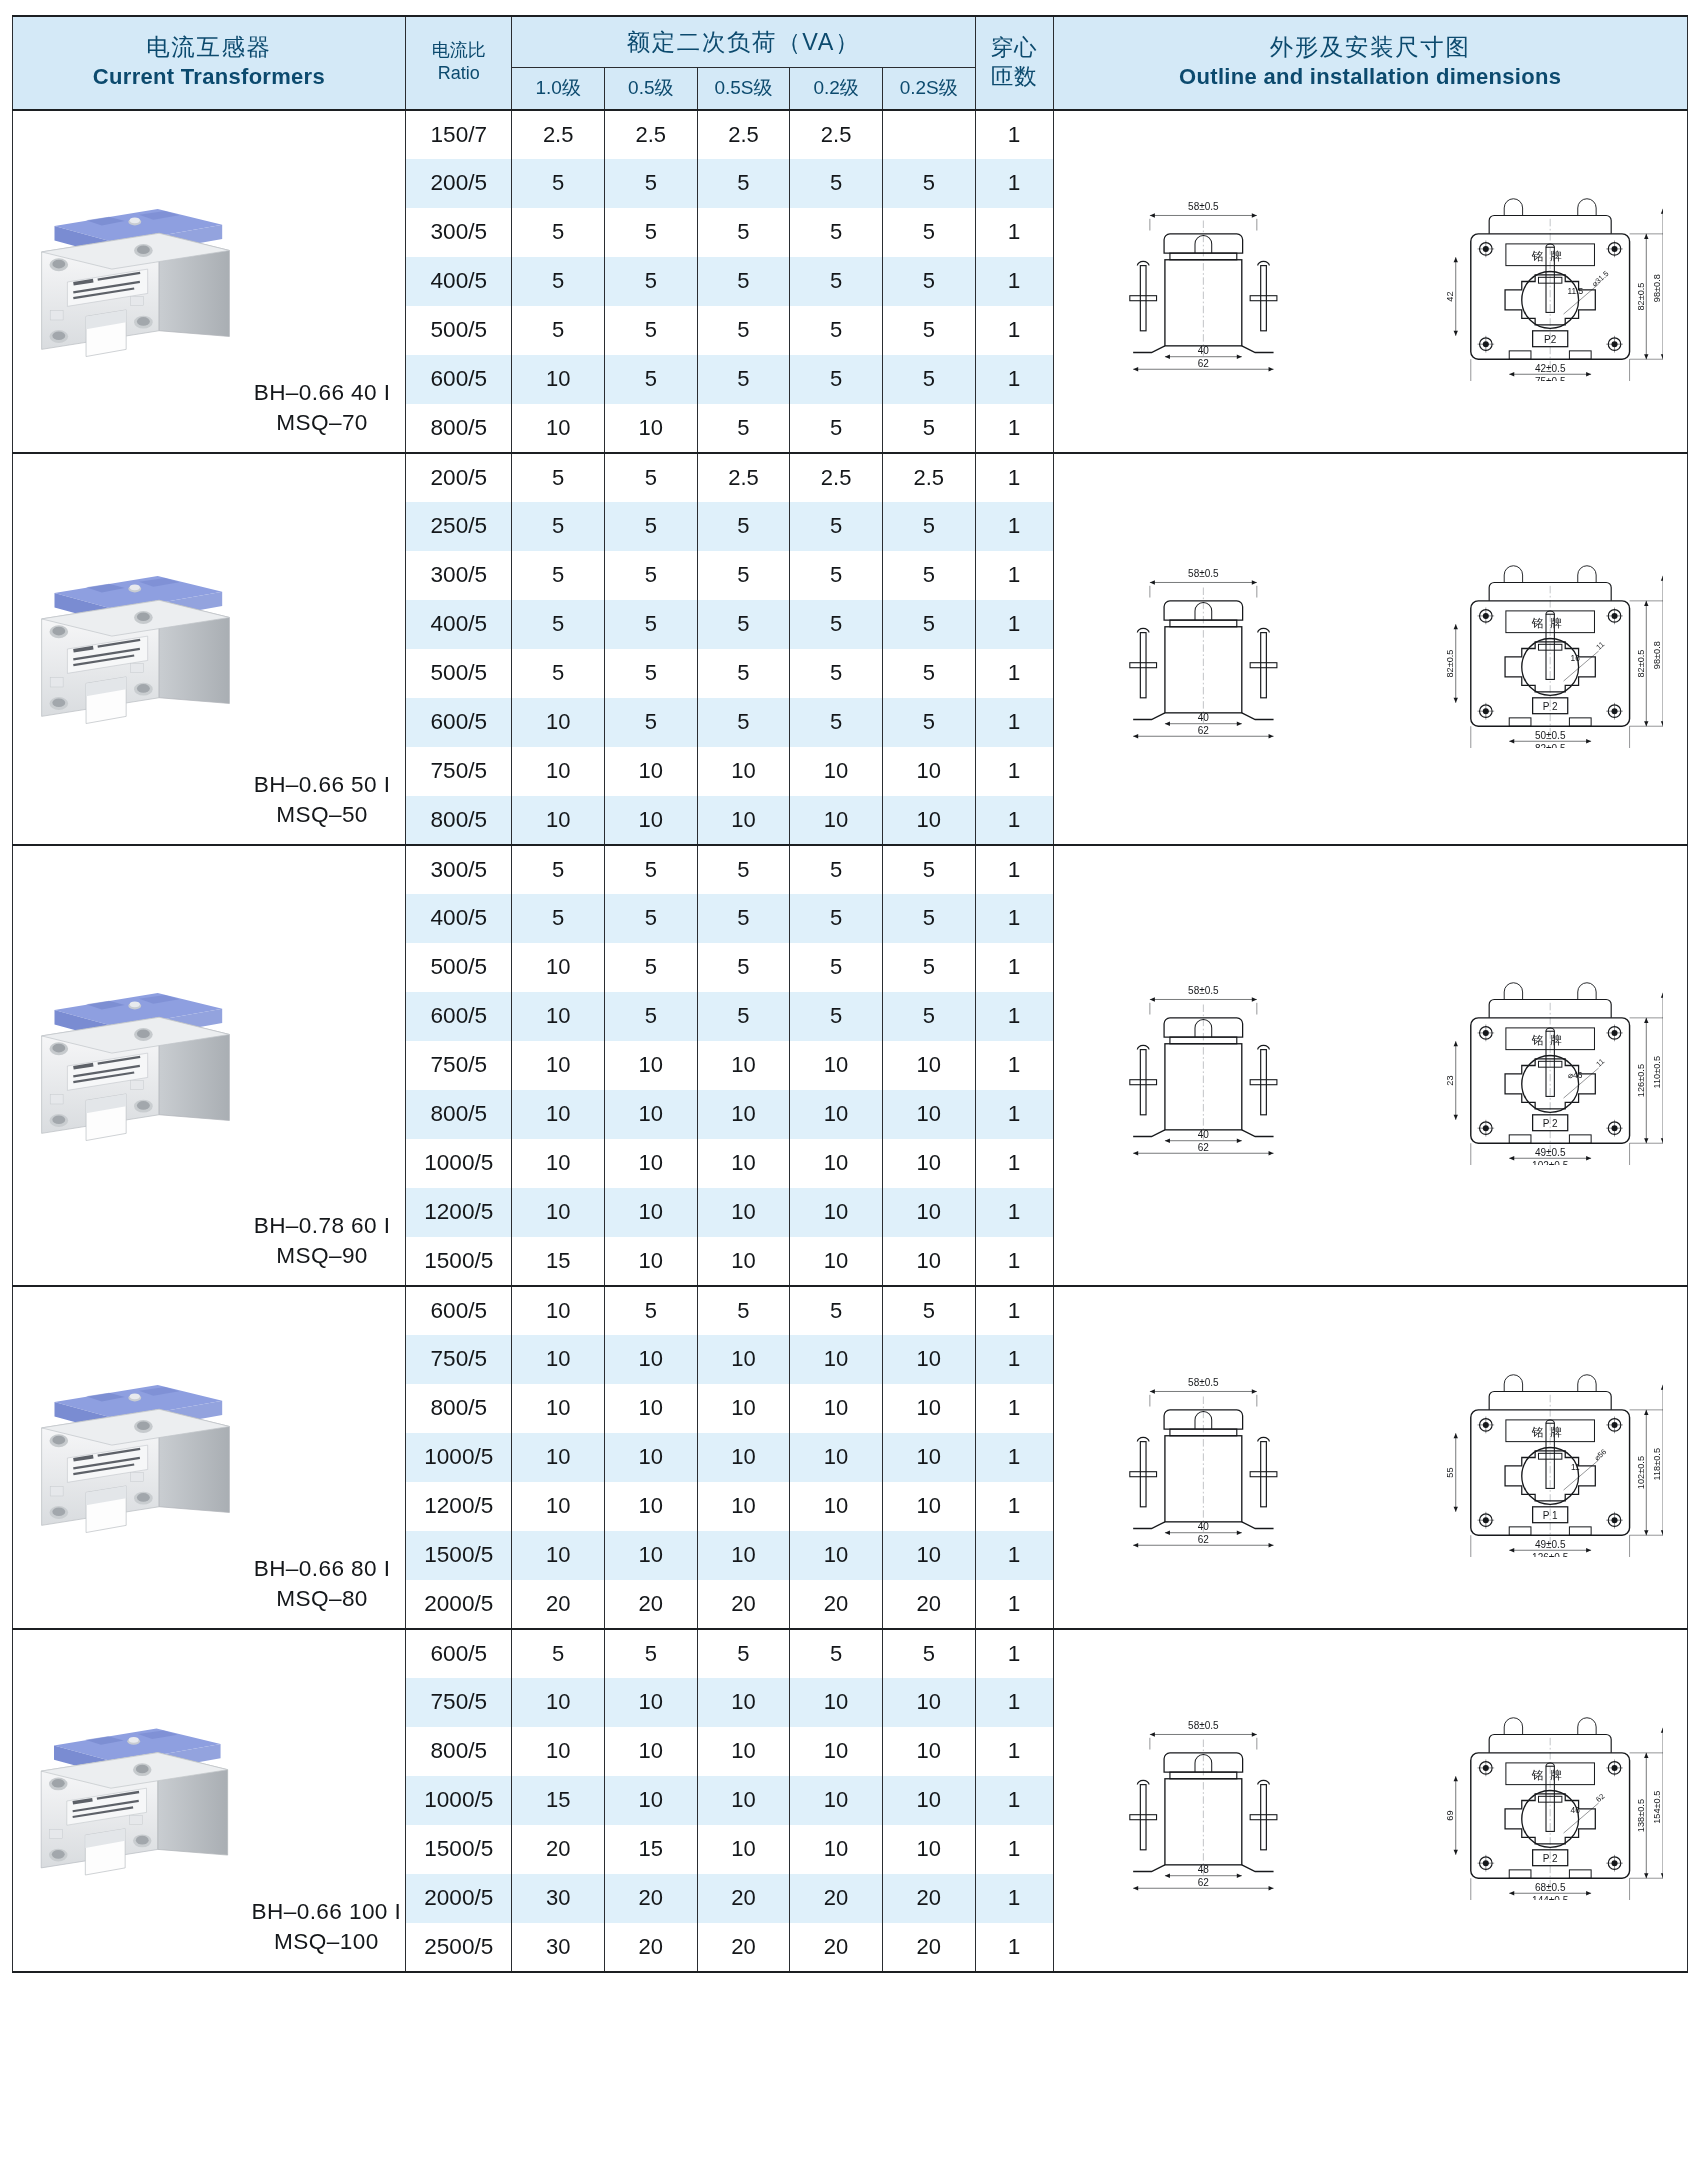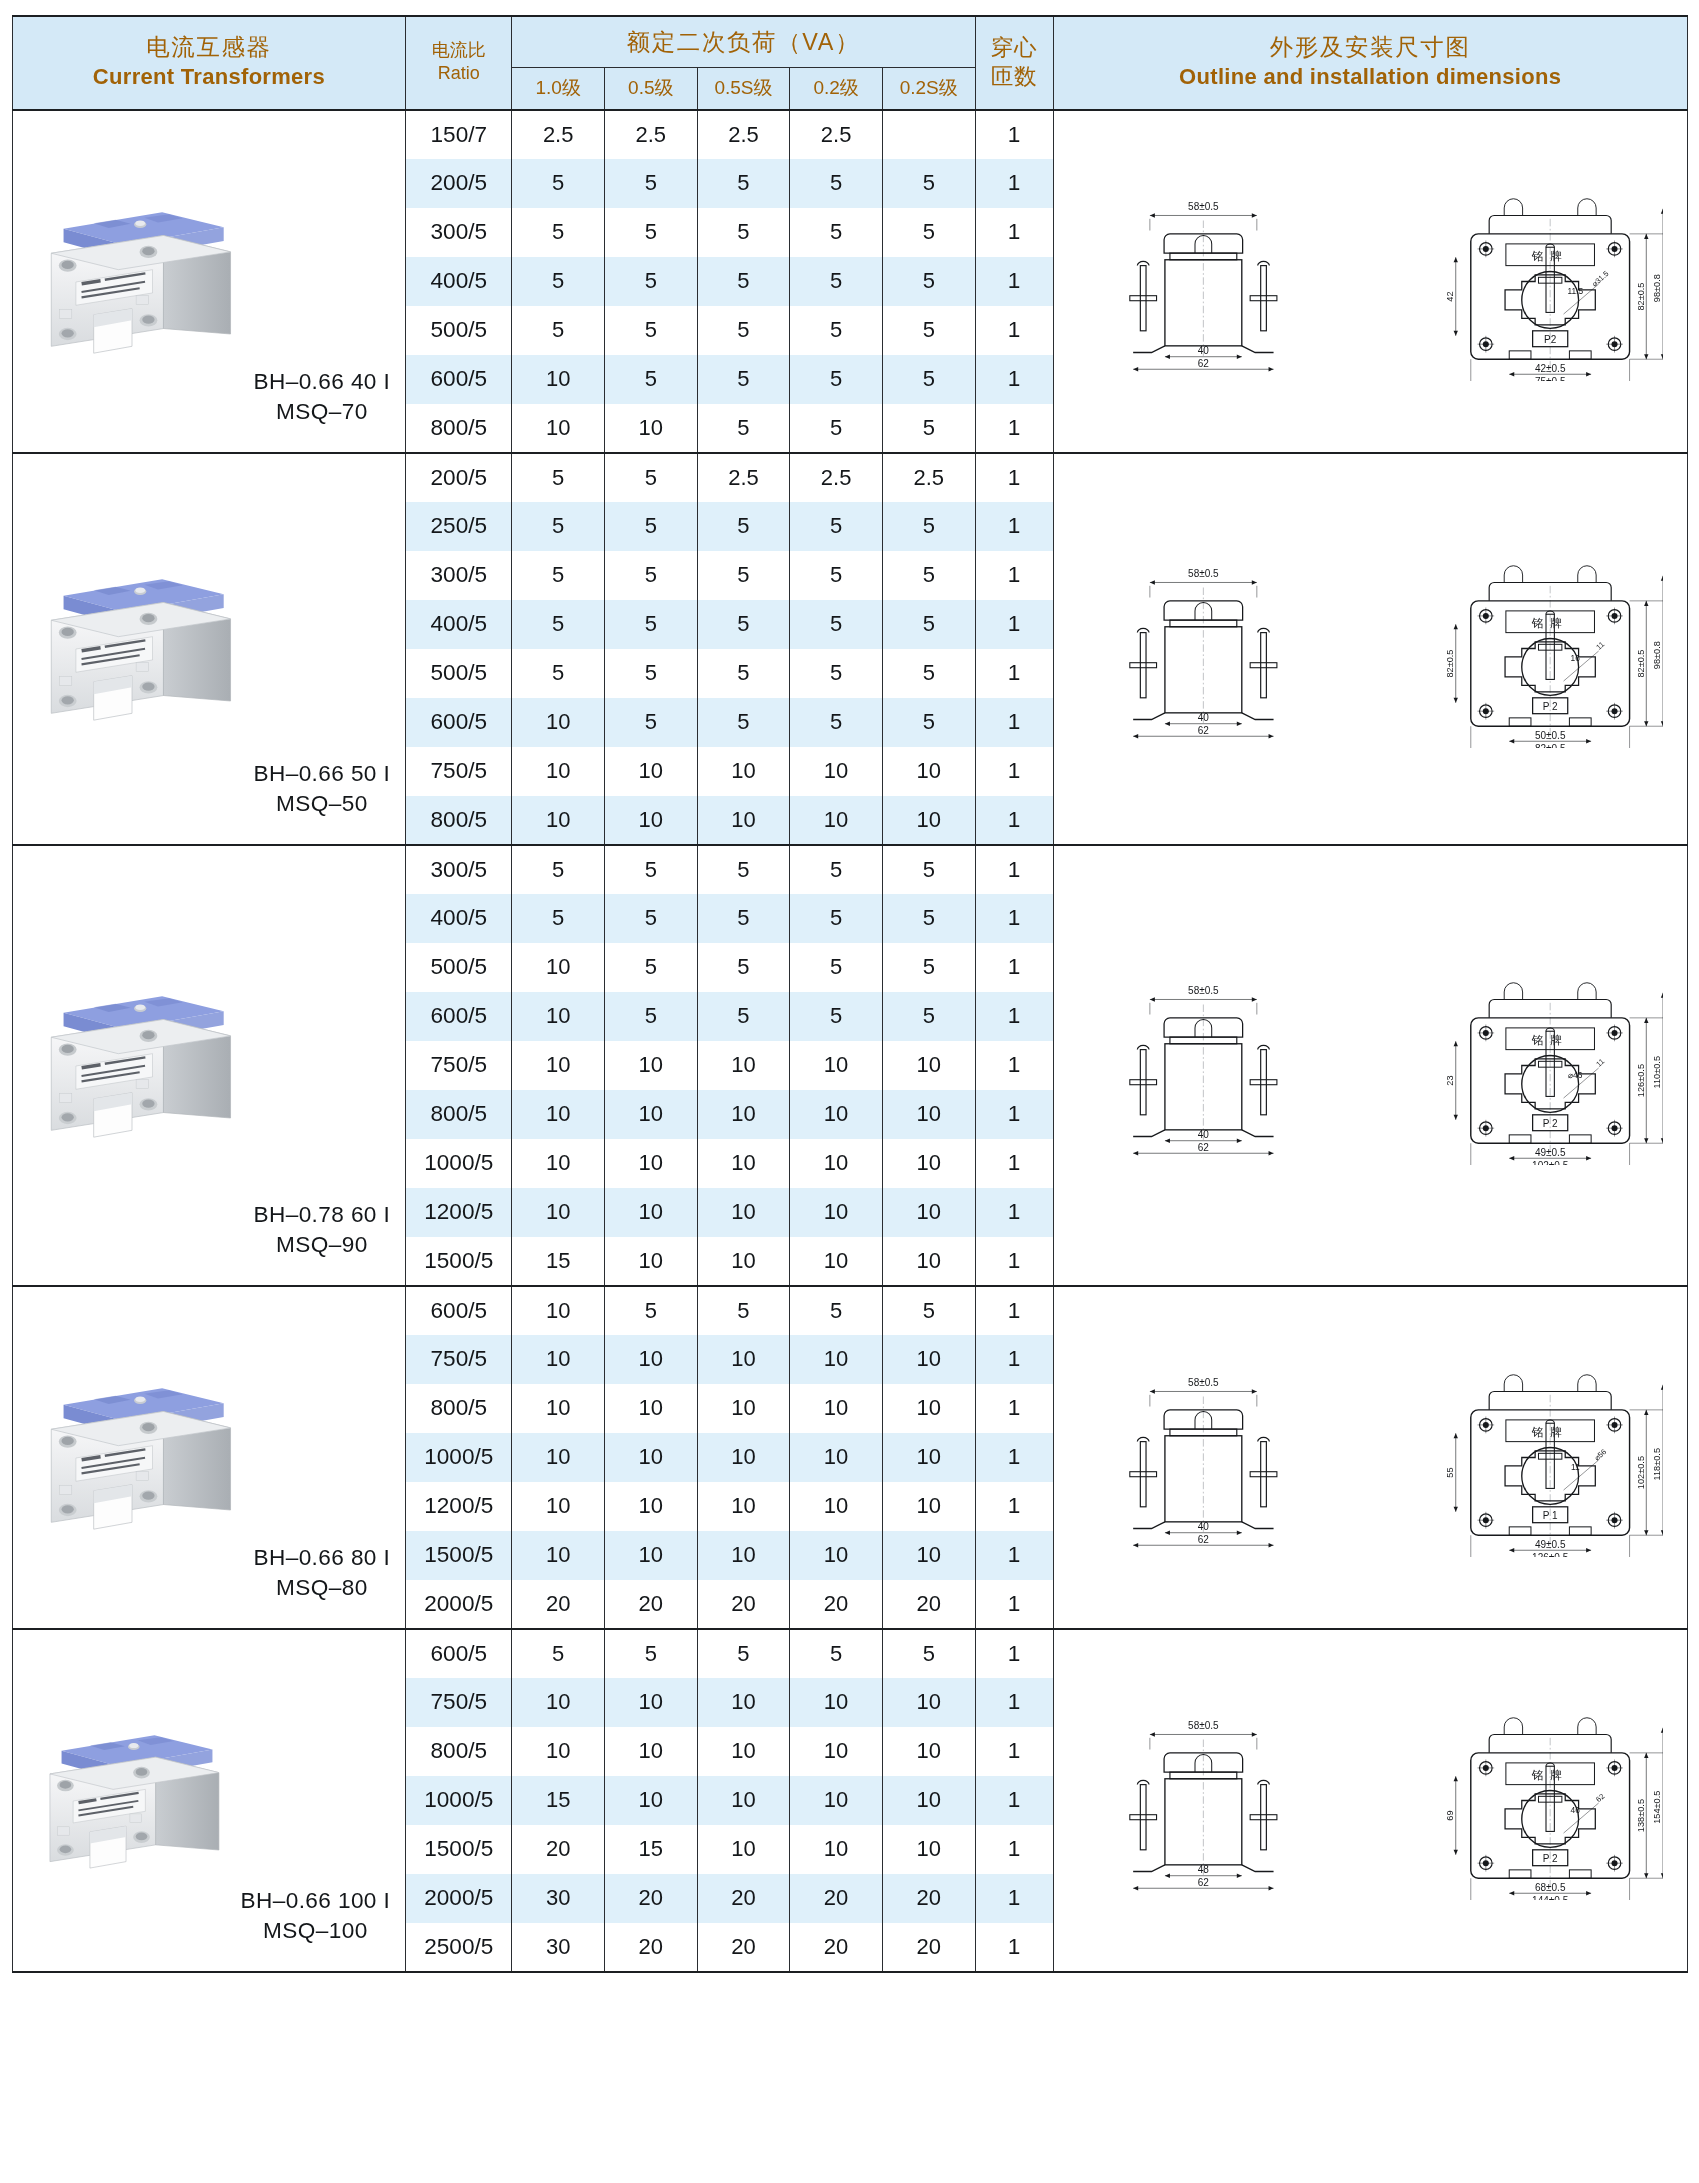--- a/index.html
+++ b/index.html
@@ -31,21 +31,21 @@
   col.c-ratio  { width: 102px; }
   col.c-va     { width: 89px; }
   col.c-turns  { width: 75px; }
   col.c-draw   { width: 609px; }
 
   
   thead th {
     background: #d4e9f7;
     border: 0.8px solid #2a2d31;
     font-weight: normal;
-    color: #a16207;
+    color: #0c4a6e;
     padding: 0;
   }
   .hd-title-cn {
     font-size: 23.4px;
     letter-spacing: 1.7px;
     line-height: 1.28;
     white-space: nowrap;
   }
   .hd-title-en {
     font-size: 22px;
@@ -106,21 +106,21 @@
 
   
   tr.block-first > td { border-top: 2.5px solid #1c1f22; }
   tr.block-last  > td { border-bottom: 2.5px solid #1c1f22; }
   thead tr:first-child th { border-top: 2.5px solid #1c1f22; }
 
   td.prodcell, td.drawcell {
     border-top: 2.5px solid #1c1f22;
     border-bottom: 2.5px solid #1c1f22;
     background: #ffffff;
-    padding: 15px;
+    padding: 4px;
   }
 
   
   .prod-wrap {
     display: flex;
     flex-direction: row;
     align-items: center;
     justify-content: flex-start;
     height: 100%;
     padding: 11.7px 0 10px 0;

